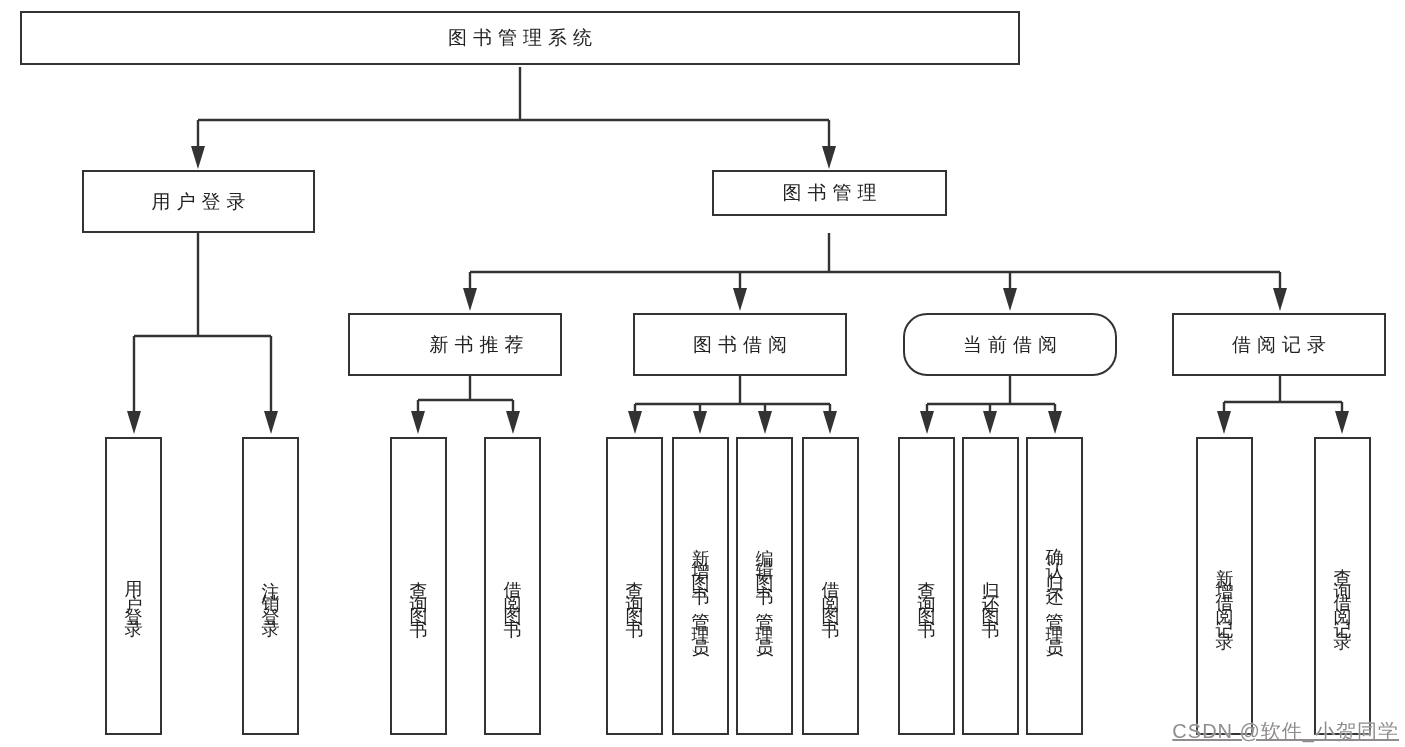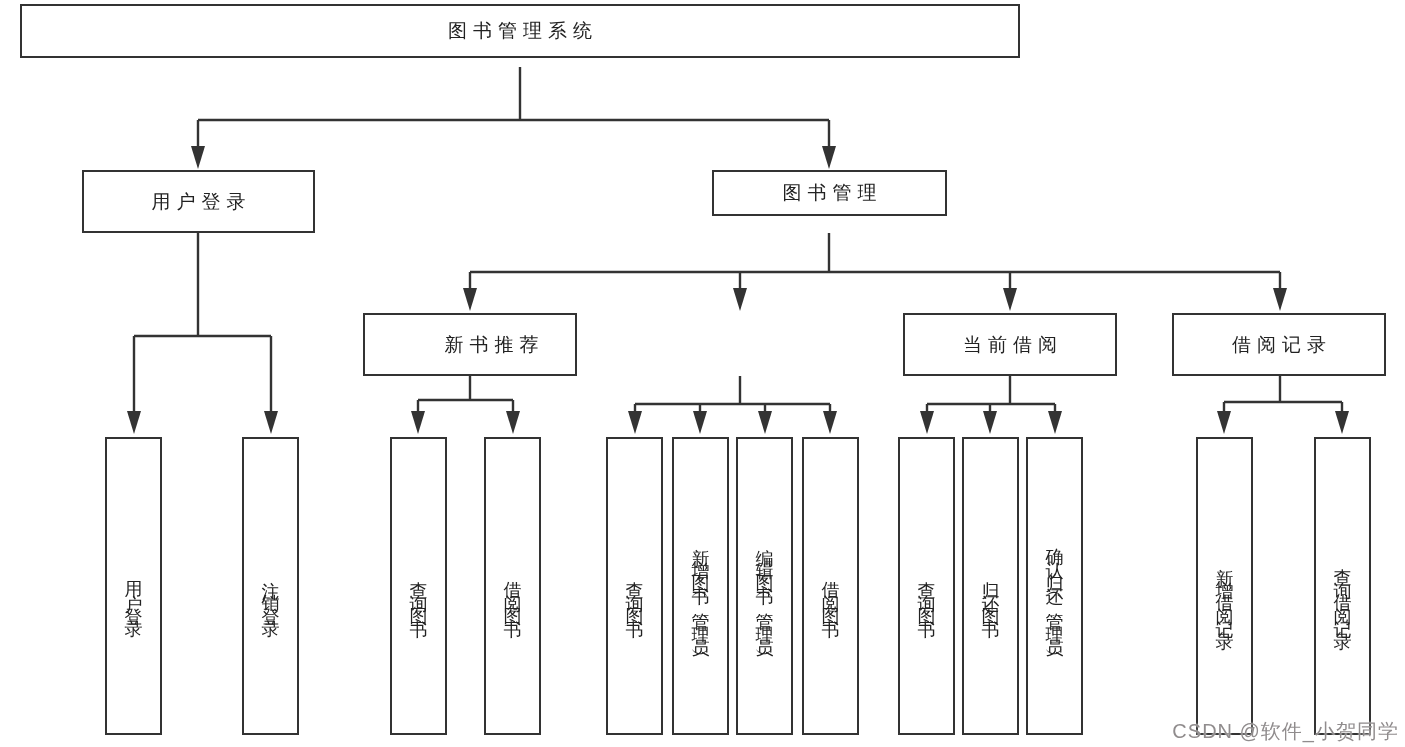--- a/index.html
+++ b/index.html
@@ -51,27 +51,27 @@
   .vbox .vlabel {
     writing-mode: vertical-rl;
     text-orientation: mixed;
     font-size: 18px;
     letter-spacing: 13px;
     margin-bottom: -13px;
     line-height: 1;
     white-space: nowrap;
     color: #222222;
   }
-  .root-box   { left: 20px;  top: 4px;  width: 1000px; height: 54px; }
+  .root-box   { left: 20px;  top: 11px;  width: 1000px; height: 54px; }
   .l1-a { left: 82px;  top: 170px; width: 233px; height: 63px; }
   .l1-b { left: 712px; top: 170px; width: 235px; height: 46px; }
   .l2   { top: 313px; width: 214px; height: 63px; }
-  .l2-a { left: 363px; padding-left: 43px; }
+  .l2-a { left: 348px; padding-left: 43px; }
   .l2-b { left: 633px; }
-  .l2-c { left: 903px; }
+  .l2-c { left: 903px; border-radius: 24px; }
   .l2-d { left: 1172px; align-items: center; }
   .vbox { top: 437px; width: 57px; height: 298px; }
   .vb-1  { left: 105px; }
   .vb-2  { left: 242px; }
   .vb-3  { left: 390px; }
   .vb-4  { left: 484px; }
   .vb-5  { left: 606px; }
   .vb-6  { left: 672px; }
   .vb-7  { left: 736px; }
   .vb-8  { left: 802px; }
@@ -83,20 +83,21 @@
   .watermark {
     position: absolute;
     right: 6px;
     bottom: 2px;
     font-size: 20px;
     color: #908c8d;
     letter-spacing: 1px;
     white-space: nowrap;
     text-shadow: 0 0 2px #ffffff;
     z-index: 5;
+    text-decoration: underline;
   }
 </style>
 </head>
 <body>
 
 <div class="stage">
 
   <svg class="wires" viewBox="0 0 1405 747" xmlns="http://www.w3.org/2000/svg">
 
     <path d="M520 67 V120 M198 120 H829 M198 120 V150 M829 120 V150"></path>
@@ -140,20 +141,23 @@
   <div class="box l1-a">
     <span class="hlabel">用户登录</span>
   </div>
   <div class="box l1-b">
     <span class="hlabel">图书管理</span>
   </div>
 
   <div class="box l2 l2-a">
     <span class="hlabel">新书推荐</span>
   </div>
+  <div class="box l2 l2-b">
+    <span class="hlabel">图书借阅</span>
+  </div>
   <div class="box l2 l2-c">
     <span class="hlabel">当前借阅</span>
   </div>
   <div class="box l2 l2-d">
     <span class="hlabel">借阅记录</span>
   </div>
 
   <div class="box vbox vb-1">
     <span class="vlabel">用户登录</span>
   </div>

